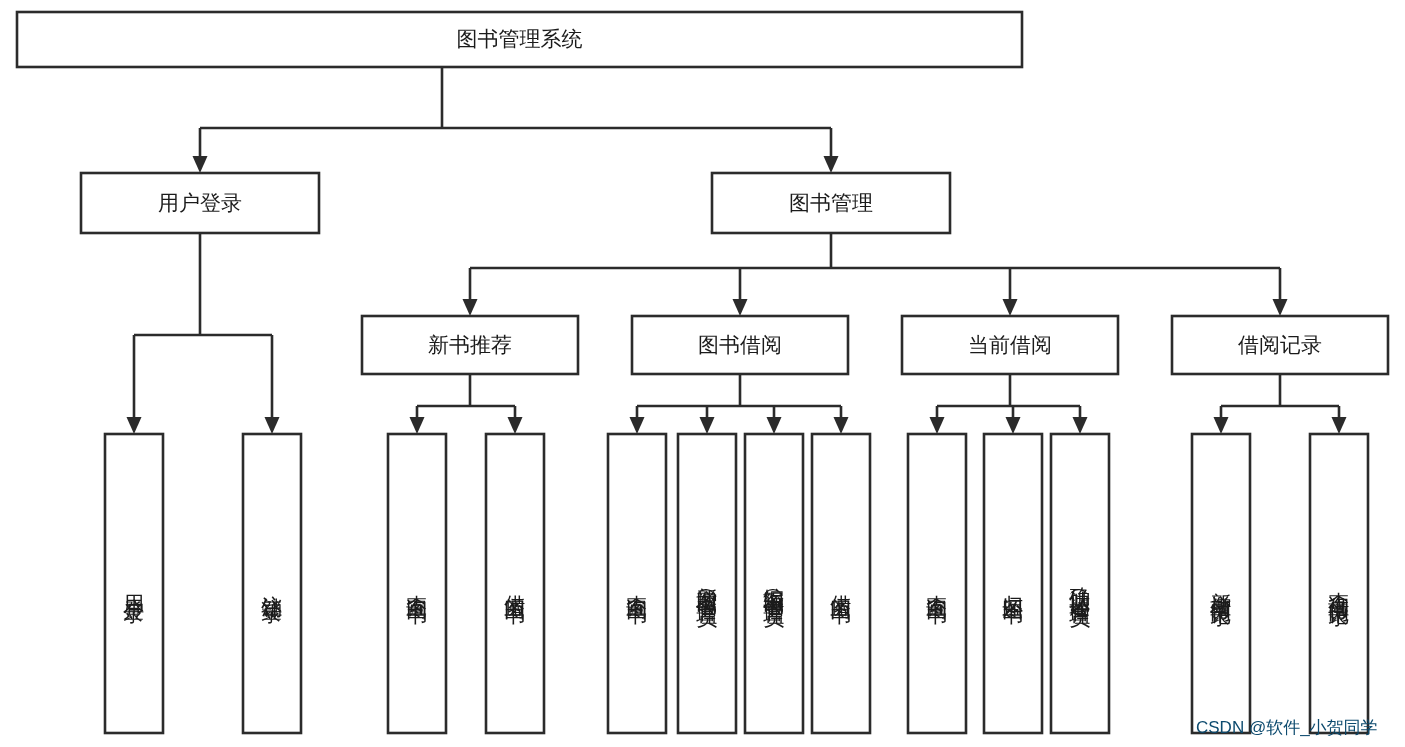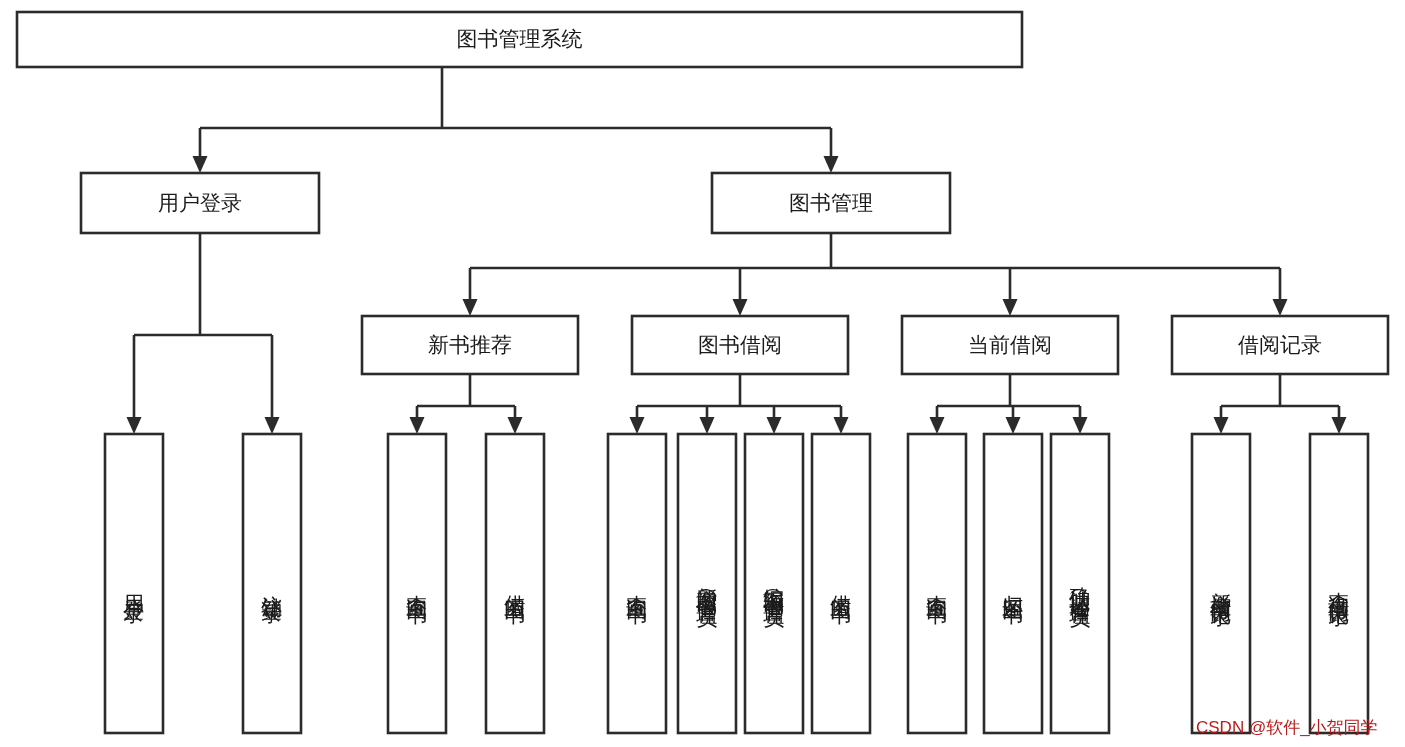--- a/index.html
+++ b/index.html
@@ -59,21 +59,21 @@
     display: flex;
     align-items: center;
     justify-content: center;
     white-space: nowrap;
     user-select: none;
   }
   .watermark {
     position: absolute;
     font-family: "Liberation Sans", "DejaVu Sans", sans-serif;
     font-size: 17px;
-    color: #b91c1c;
+    color: #0c4a6e;
     white-space: nowrap;
     user-select: none;
   }
 </style>
 </head>
 <body>
 
 <div id="canvas">
 
   <svg class="diagram" viewBox="0 0 1405 747">

